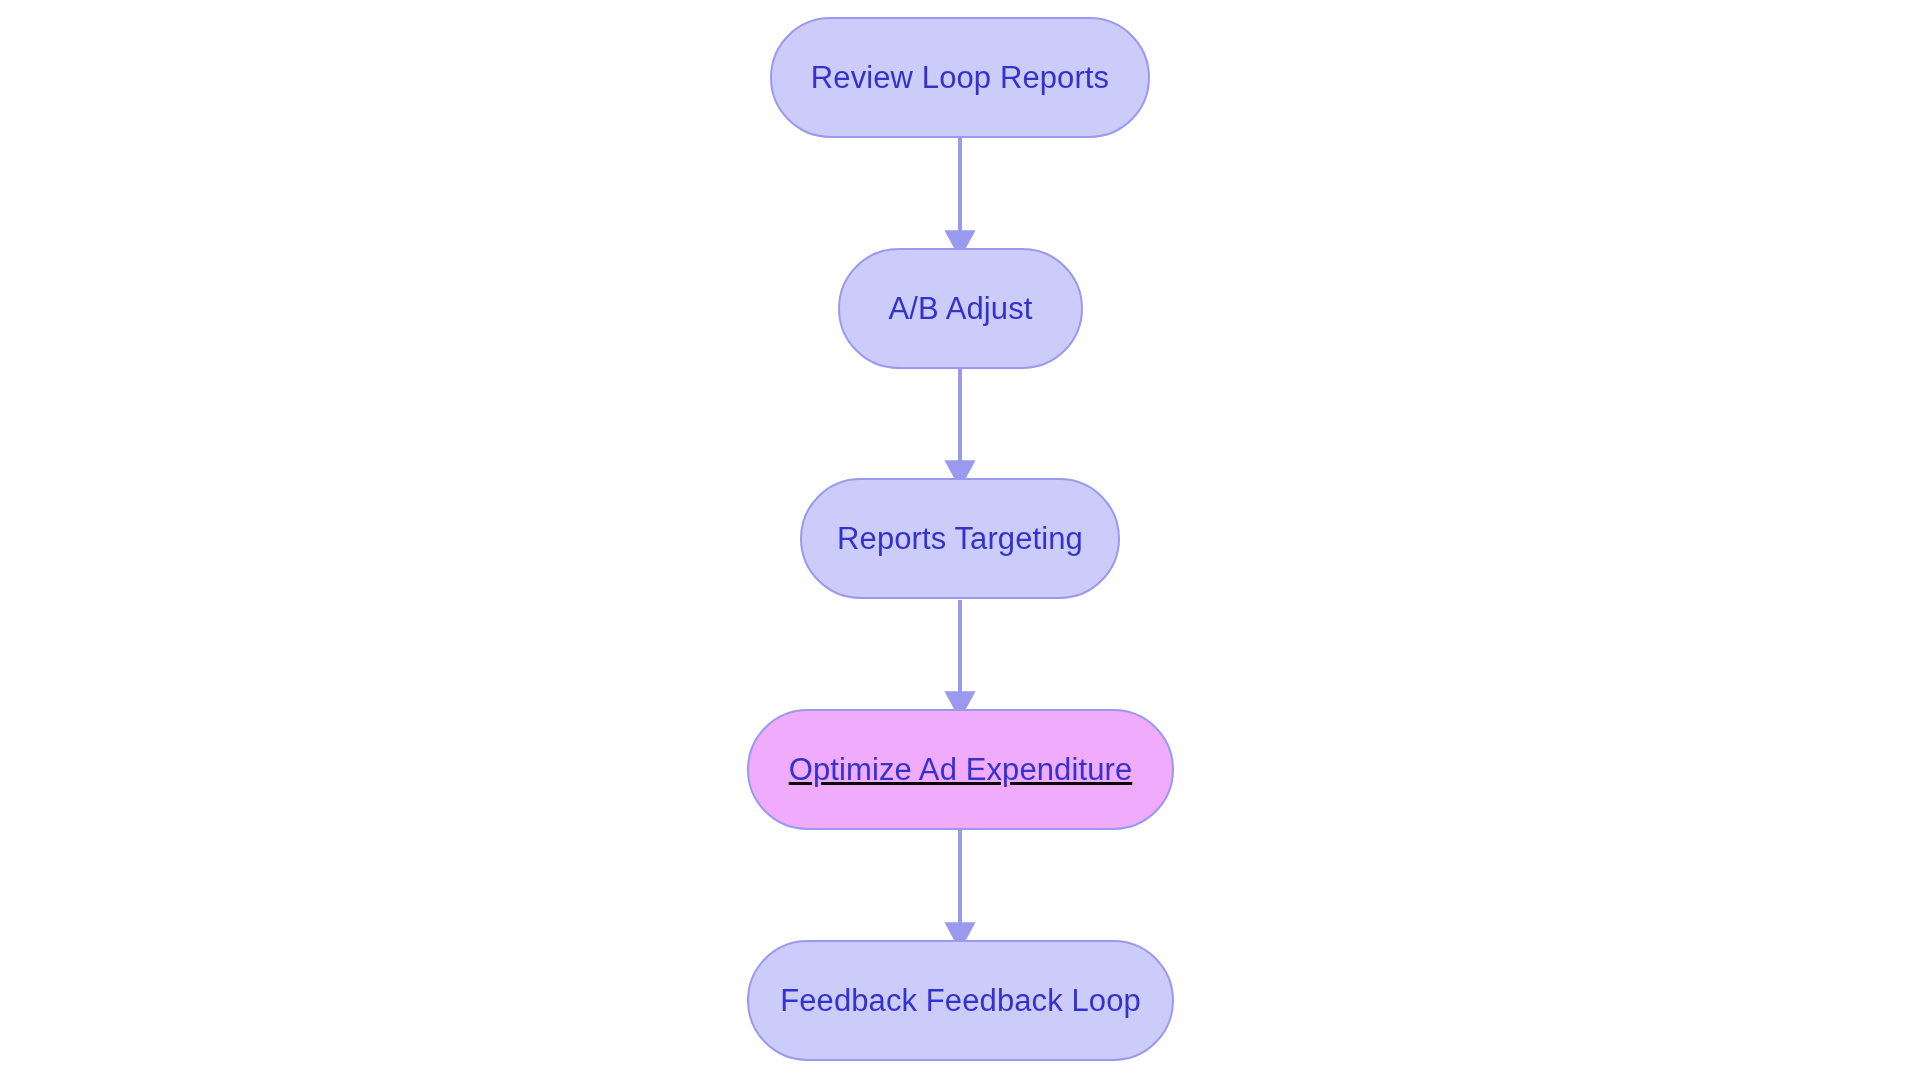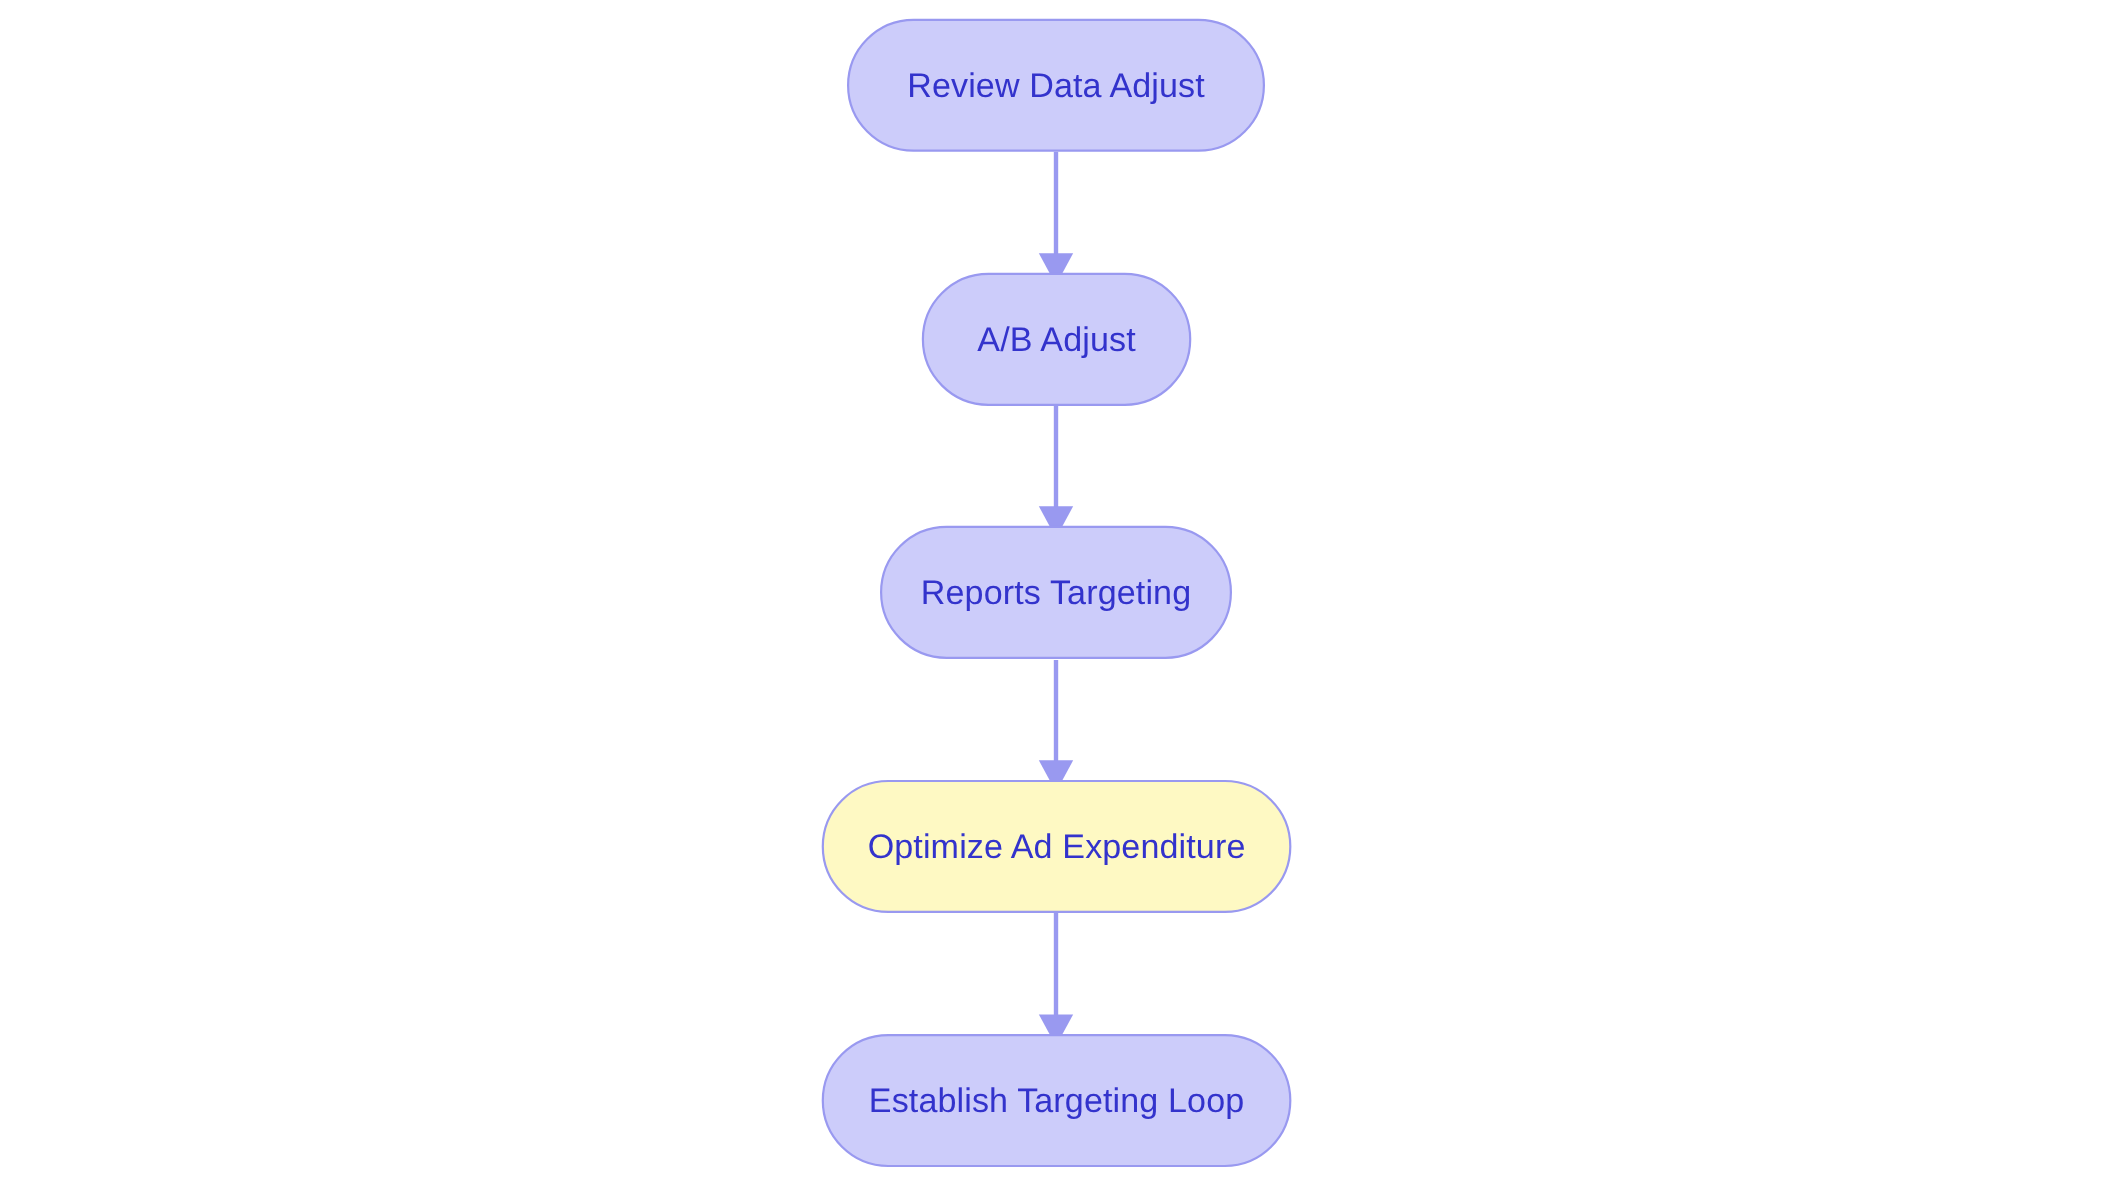--- a/index.html
+++ b/index.html
@@ -80,32 +80,32 @@
 
       <line x1="960" y1="369" x2="960" y2="473" stroke="#9999f0" stroke-width="4" marker-end="url(#arrowhead)"></line>
 
       <line x1="960" y1="600" x2="960" y2="704" stroke="#9999f0" stroke-width="4" marker-end="url(#arrowhead)"></line>
 
       <line x1="960" y1="830" x2="960" y2="935" stroke="#9999f0" stroke-width="4" marker-end="url(#arrowhead)"></line>
     </svg>
   </div>
 
   <div class="node node-abs" id="node-review" style="background: rgb(204, 204, 250); border-color: rgb(153, 153, 240);">
-    <span class="node-label" style="color: rgb(51, 51, 204);">Review Data Adjust</span>
+    <span class="node-label" style="color: rgb(51, 51, 204);">Review Loop Reports</span>
   </div>
 
   <div class="node node-abs" id="node-abtest" style="background: rgb(204, 204, 250); border-color: rgb(153, 153, 240);">
     <span class="node-label" style="color: rgb(51, 51, 204);">A/B Adjust</span>
   </div>
 
   <div class="node node-abs" id="node-adjust" style="background: rgb(204, 204, 250); border-color: rgb(153, 153, 240);">
     <span class="node-label" style="color: rgb(51, 51, 204);">Reports Targeting</span>
   </div>
 
-  <div class="node node-abs" id="node-optimize" style="background: #fef9c3; border-color: rgb(153, 153, 240);">
+  <div class="node node-abs" id="node-optimize" style="background: #f0abfc; border-color: rgb(153, 153, 240); text-decoration: underline;">
     <span class="node-label" style="color: rgb(51, 51, 204);">Optimize Ad Expenditure</span>
   </div>
 
   <div class="node node-abs" id="node-feedback" style="background: rgb(204, 204, 250); border-color: rgb(153, 153, 240);">
-    <span class="node-label" style="color: rgb(51, 51, 204);">Establish Targeting Loop</span>
+    <span class="node-label" style="color: rgb(51, 51, 204);">Feedback Feedback Loop</span>
   </div>
 
 </div>
 
 </body></html>

